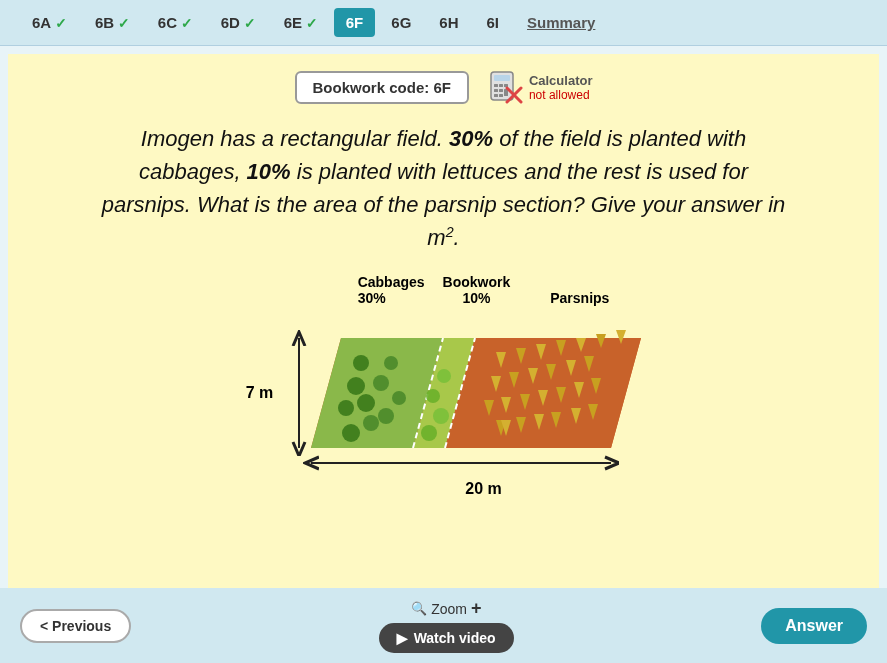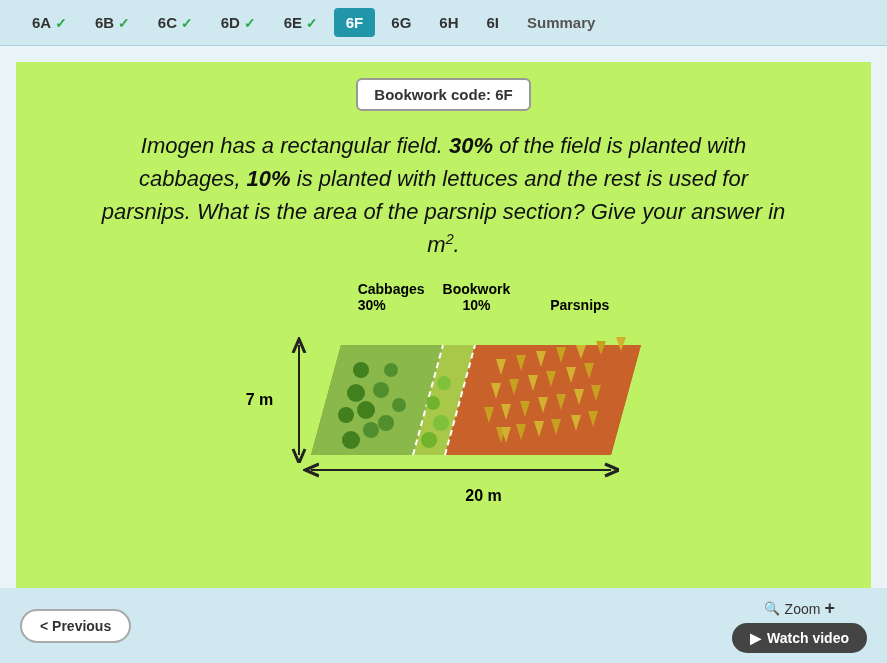--- a/index.html
+++ b/index.html
@@ -41,27 +41,28 @@
     .nav-item.completed {
       color: #333;
     }
     .check-icon {
       color: #2ea84a;
       font-size: 14px;
     }
     .nav-item.summary {
       color: #555;
       font-weight: 600;
+      text-decoration: underline;
     }
 
     
     .main-content {
       padding: 16px 30px 10px 30px;
-      background: #bef264;
-      margin: 16px;
+      background: #fef9c3;
+      margin: 8px;
       min-height: 550px;
     }
 
     
     .bookwork-bar {
       display: flex;
       align-items: center;
       justify-content: center;
       gap: 20px;
       margin-bottom: 18px;
@@ -244,20 +245,41 @@
   <div class="nav-item summary">
     <span>Summary</span>
   </div>
 </div>
 
 <div class="main-content">
 
   <div class="bookwork-bar">
     <div class="bookwork-badge">
       <span>Bookwork code: 6F</span>
+    </div>
+    <div class="calculator-info">
+      <svg width="34" height="34" viewBox="0 0 34 34">
+        <rect x="2" y="2" width="22" height="28" rx="3" ry="3" fill="#e0e0e0" stroke="#888" stroke-width="1.5"></rect>
+        <rect x="5" y="5" width="16" height="6" rx="1" fill="#b8d4e8"></rect>
+        <rect x="5" y="14" width="4" height="3" rx="0.5" fill="#888"></rect>
+        <rect x="10" y="14" width="4" height="3" rx="0.5" fill="#888"></rect>
+        <rect x="15" y="14" width="4" height="3" rx="0.5" fill="#888"></rect>
+        <rect x="5" y="19" width="4" height="3" rx="0.5" fill="#888"></rect>
+        <rect x="10" y="19" width="4" height="3" rx="0.5" fill="#888"></rect>
+        <rect x="15" y="19" width="4" height="7" rx="0.5" fill="#888"></rect>
+        <rect x="5" y="24" width="4" height="3" rx="0.5" fill="#888"></rect>
+        <rect x="10" y="24" width="4" height="3" rx="0.5" fill="#888"></rect>
+
+        <line x1="18" y1="18" x2="32" y2="32" stroke="#d44" stroke-width="3" stroke-linecap="round"></line>
+        <line x1="32" y1="18" x2="18" y2="32" stroke="#d44" stroke-width="3" stroke-linecap="round"></line>
+      </svg>
+      <div>
+        <div style="font-size:13px;font-weight:600;">Calculator</div>
+        <div style="font-size:12px;color:#c00;">not allowed</div>
+      </div>
     </div>
   </div>
 
   <div class="question-text">
     Imogen has a rectangular field. <span class="bold-num">30%</span> of the field is planted with<br>
     cabbages, <span class="bold-num">10%</span> is planted with lettuces and the rest is used for<br>
     parsnips. What is the area of the parsnip section? Give your answer in<br>
     m<sup>2</sup>.
   </div>
 
@@ -375,13 +397,16 @@
       <span style="font-size:13px;">🔍</span>
       <span>Zoom</span>
       <span style="font-size:18px;font-weight:700;">+</span>
     </div>
     <button class="watch-video-btn">
       <span>▶</span>
       <span>Watch video</span>
     </button>
   </div>
 
+  <button class="answer-btn">
+    <span>Answer</span>
+  </button>
 </div>
 
 </body></html>

